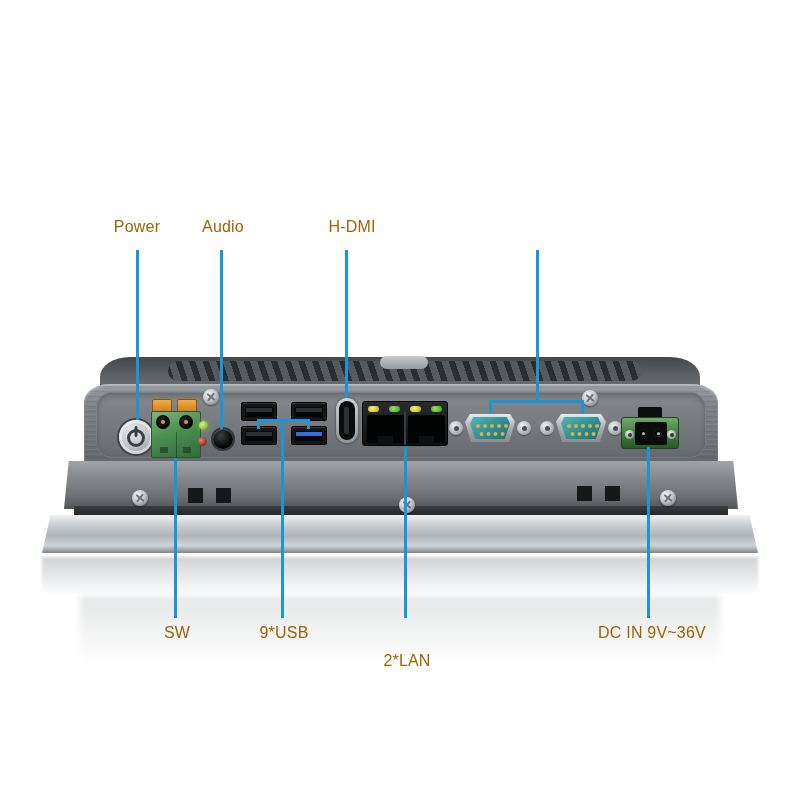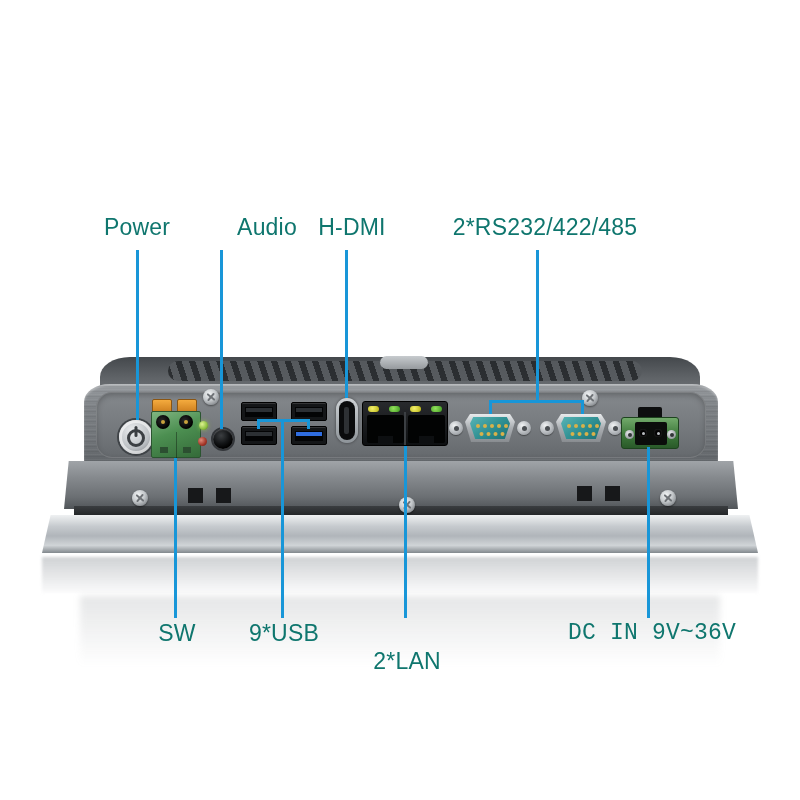--- a/index.html
+++ b/index.html
@@ -1,22 +1,22 @@
 <!DOCTYPE html>
 <html><head>
 <meta charset="utf-8">
 <style>
   html,body { margin:0; padding:0; background:#ffffff; }
   .canvas { position:relative; width:800px; height:800px; background:#ffffff; overflow:hidden;
             font-family:"Liberation Sans", sans-serif; }
   .abs { position:absolute; }
 
   
-  .callout { position:absolute; transform:translateX(-50%); color:#0f766e;
-             font-size:23px; line-height:26px; white-space:nowrap; letter-spacing:.2px; }
+  .callout { position:absolute; transform:translateX(-50%); color:#a16207;
+             font-size:16px; line-height:26px; white-space:nowrap; letter-spacing:.2px; }
 
   
   .leader { position:absolute; background:#1896d8; }
   .leader.v { width:3px; }
   .leader.h { height:3px; }
 
   
   .top-cover { left:100px; top:357px; width:600px; height:33px;
                background:linear-gradient(#44484c,#5c6064 55%,#6e7276);
                border-radius:30px 30px 0 0 / 20px 20px 0 0; }
@@ -260,22 +260,21 @@
 
   <div class="leader v" style="left:174px; top:458px; height:160px;"></div>
   <div class="leader h" style="left:257px; top:419px; width:53px;"></div>
   <div class="leader v" style="left:257px; top:419px; height:10px;"></div>
   <div class="leader v" style="left:307px; top:419px; height:10px;"></div>
   <div class="leader v" style="left:281px; top:419px; height:199px;"></div>
   <div class="leader v" style="left:404px; top:446px; height:172px;"></div>
   <div class="leader v" style="left:647px; top:447px; height:171px;"></div>
 
   <div class="callout" style="left:137px; top:214px;">Power</div>
-  <div class="callout" style="left:223px; top:214px;margin-left:44px;">Audio</div>
+  <div class="callout" style="left:223px; top:214px;">Audio</div>
   <div class="callout" style="left:352px; top:214px;">H-DMI</div>
-  <div class="callout" style="left:545px; top:214px;">2*RS232/422/485</div>
 
   <div class="callout" style="left:177px; top:620px;">SW</div>
   <div class="callout" style="left:284px; top:620px;">9*USB</div>
   <div class="callout" style="left:407px; top:648px;">2*LAN</div>
-  <div class="callout" style="left:652px; top:620px;font-family:Liberation Mono, monospace;">DC IN 9V~36V</div>
+  <div class="callout" style="left:652px; top:620px;">DC IN 9V~36V</div>
 
 </div>
 
 </body></html>

